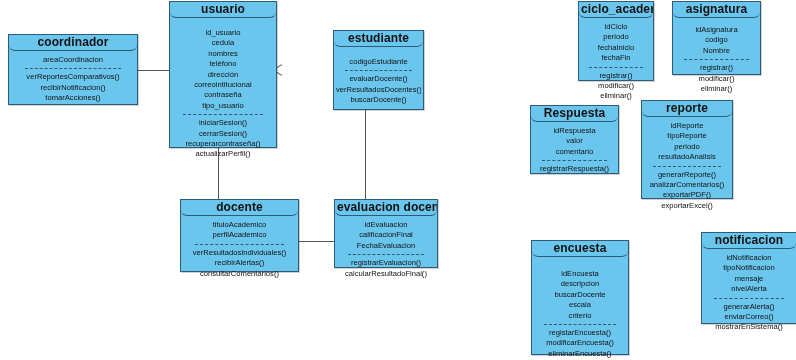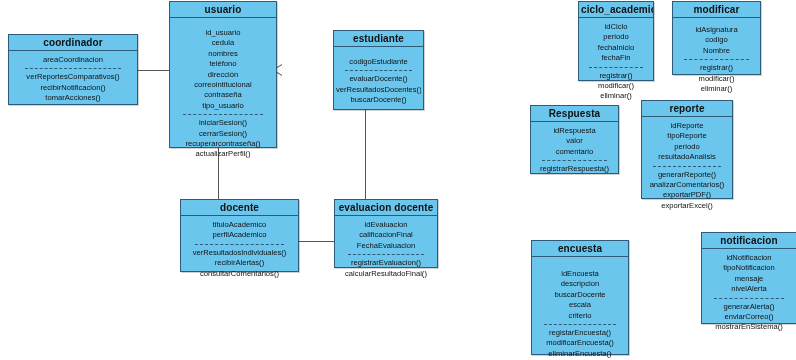--- a/index.html
+++ b/index.html
@@ -18,28 +18,29 @@
   .uml-class {
     position: absolute;
     box-sizing: border-box;
     background: #6BC6EE;
     border: 1px solid #2E5C78;
     box-shadow: 1px 1px 0 rgba(0,0,0,0.18);
     text-align: center;
     color: #111111;
   }
   .uml-title {
-    font-size: 10px;
+    font-size: 12px;
     font-weight: bold;
     line-height: 11px;
     padding: 2px 2px 2px 2px;
     border-bottom: 1px solid #2E5C78;
     letter-spacing: 0.1px;
     white-space: nowrap;
     overflow: hidden;
+    border-radius: 6px;
   }
   .uml-body {
     padding: 4px 2px 4px 2px;
   }
   .uml-attrs, .uml-ops {
     font-size: 7.6px;
     line-height: 10.4px;
   }
   .uml-row {
     white-space: nowrap;
@@ -213,21 +214,21 @@
       <div class="uml-sep"></div>
       <div class="uml-ops">
         <div class="uml-row">registrar()</div>
         <div class="uml-row">modificar()</div>
         <div class="uml-row">eliminar()</div>
       </div>
     </div>
   </div>
 
   <div class="uml-class" style="left:672px; top:1px; width:89px; height:74px;">
-    <div class="uml-title">modificar</div>
+    <div class="uml-title">asignatura</div>
     <div class="uml-body">
       <div class="spacer-top" style="height:3px;"></div>
       <div class="uml-attrs">
         <div class="uml-row">idAsignatura</div>
         <div class="uml-row">codigo</div>
         <div class="uml-row">Nombre</div>
       </div>
       <div class="uml-sep"></div>
       <div class="uml-ops">
         <div class="uml-row">registrar()</div>

